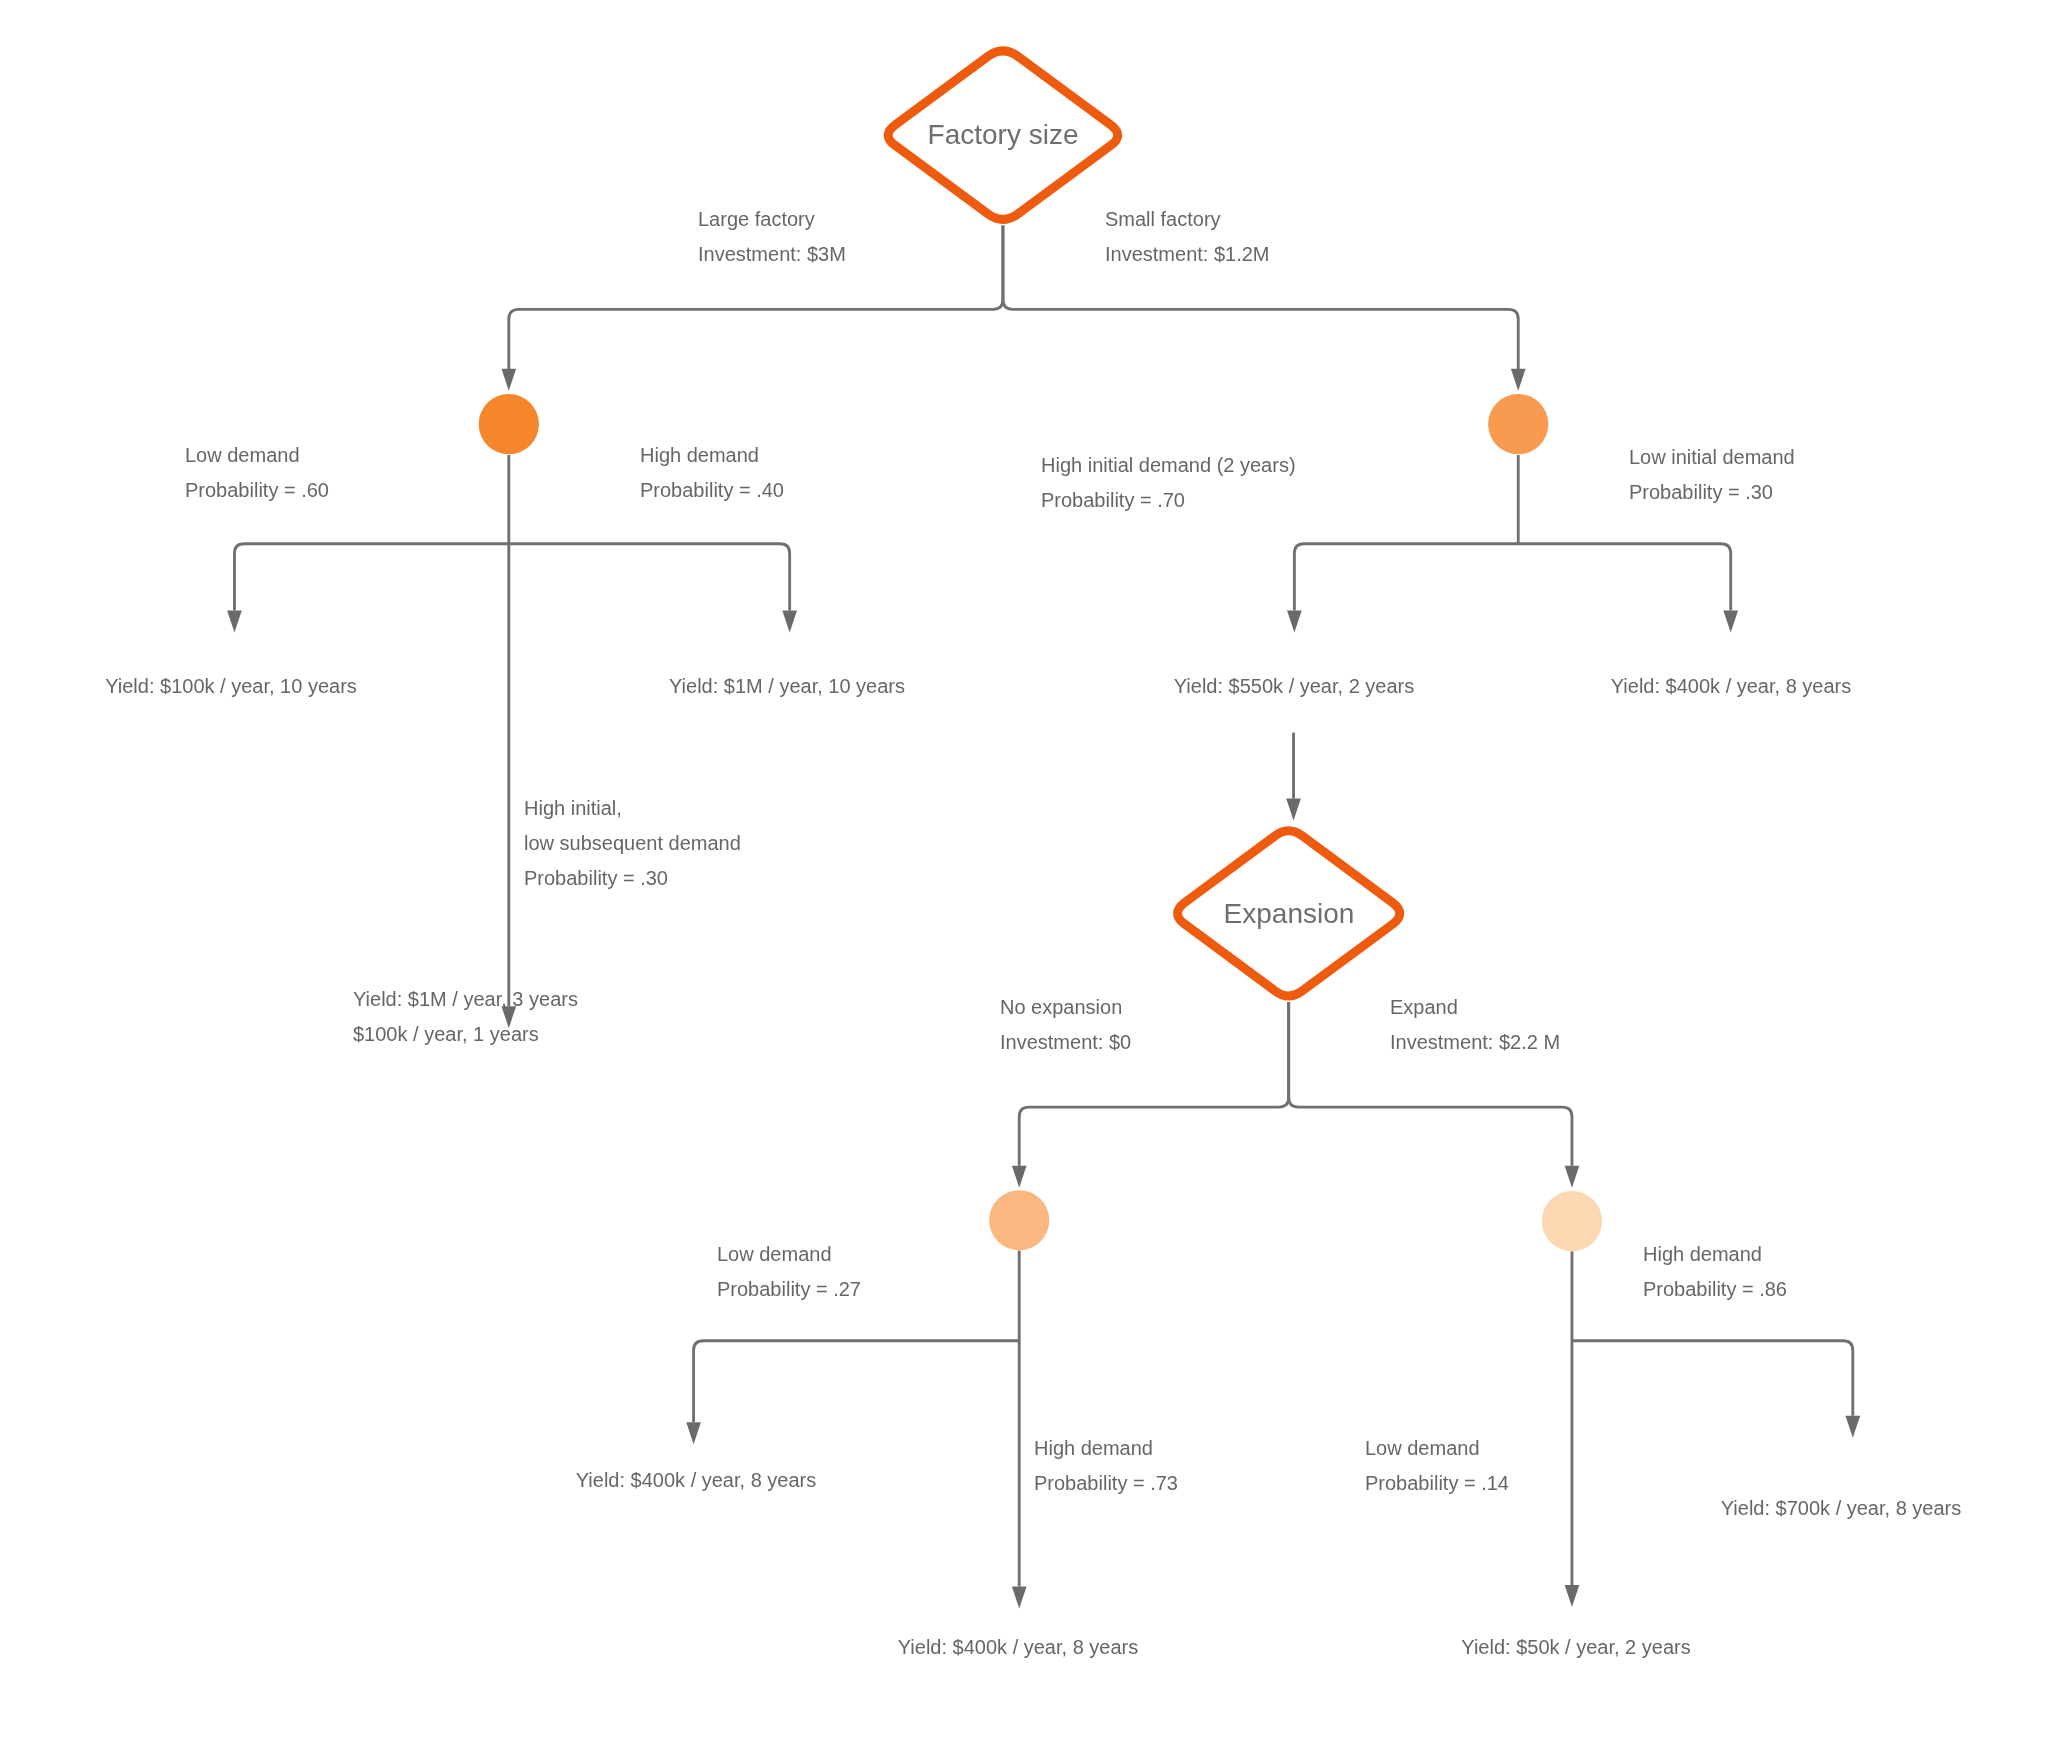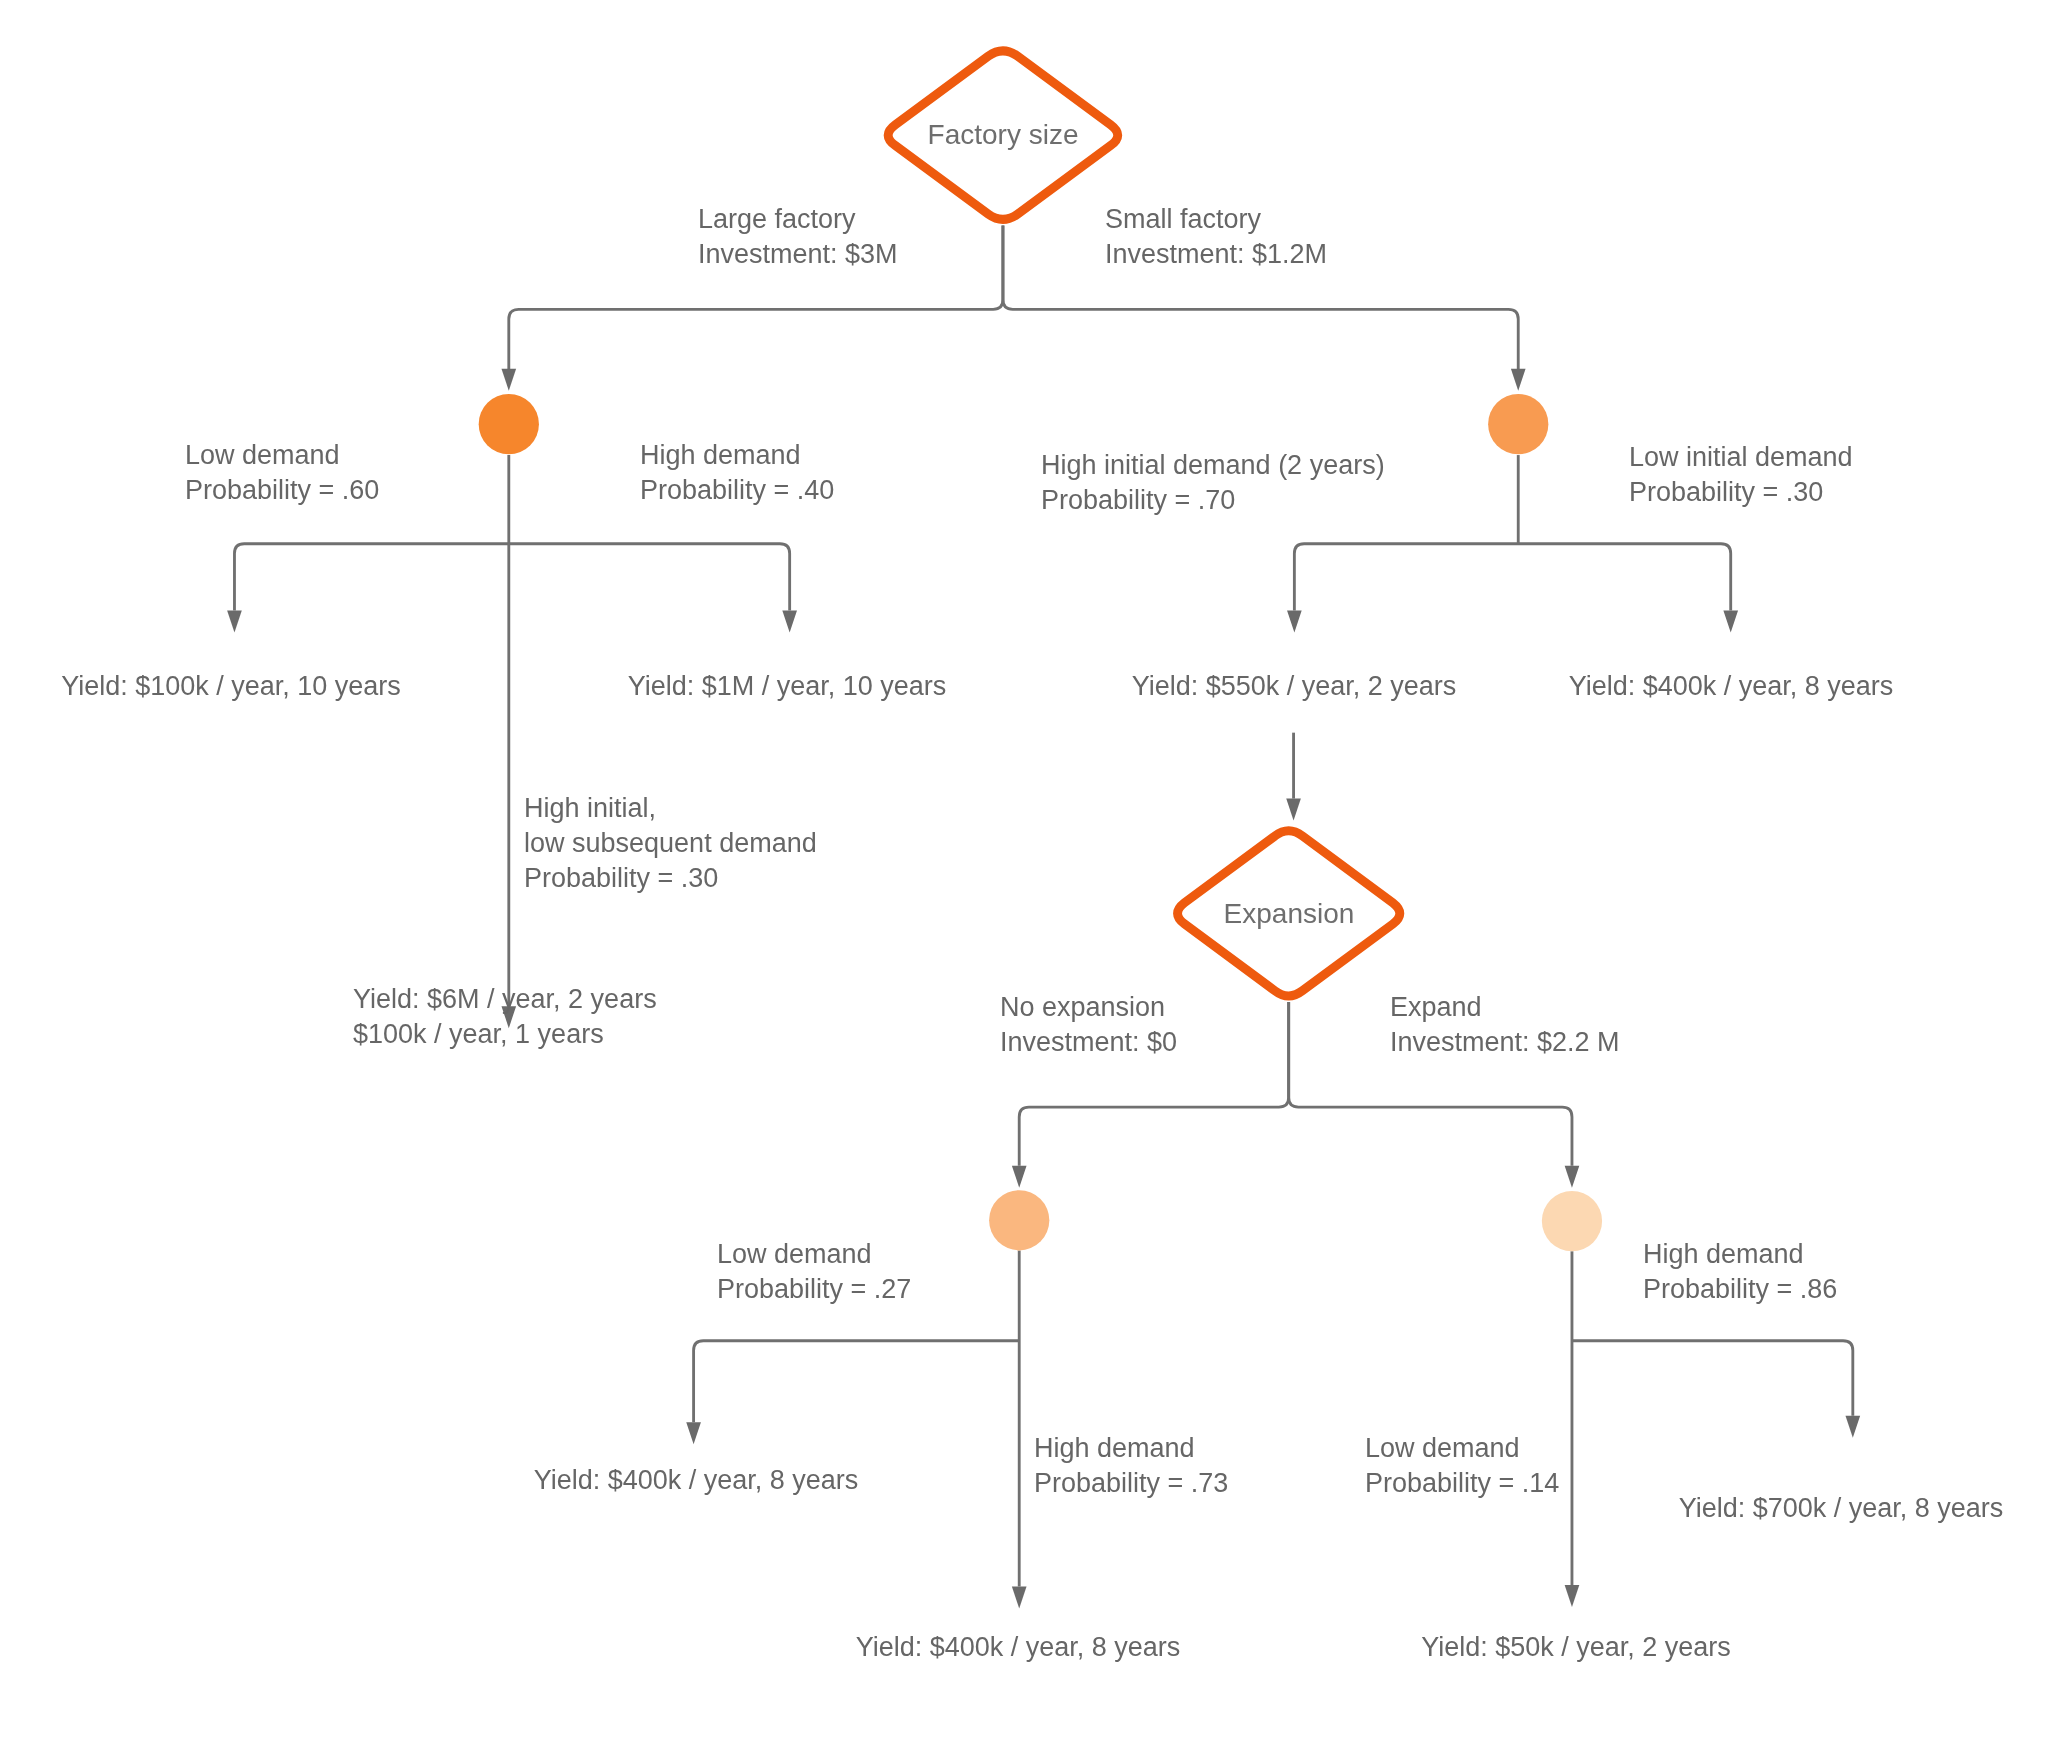--- a/index.html
+++ b/index.html
@@ -8,21 +8,21 @@
     width: 2005px;
     height: 1760px;
     background: #ffffff;
     font-family: "Liberation Sans", sans-serif;
     color: #666666;
     overflow: hidden;
   }
   .layer { position: absolute; left: 0; top: 0; }
   .lbl {
     position: absolute;
-    font-size: 27px;
+    font-size: 20px;
     line-height: 35px;
     white-space: nowrap;
     color: #666666;
   }
   .lbl.center1 { transform: translateX(-50%); }
   .node-label {
     position: absolute;
     transform: translate(-50%, -50%);
     font-size: 28px;
     color: #6e6e6e;
@@ -133,21 +133,21 @@
   <div class="lbl" style="left:1365px; top:1431px;">
     <div>Low demand</div>
     <div>Probability = .14</div>
   </div>
 
   <div class="lbl center1" style="left:231px; top:669px;">Yield: $100k / year, 10 years</div>
   <div class="lbl center1" style="left:787px; top:669px;">Yield: $1M / year, 10 years</div>
   <div class="lbl center1" style="left:1294px; top:669px;">Yield: $550k / year, 2 years</div>
   <div class="lbl center1" style="left:1731px; top:669px;">Yield: $400k / year, 8 years</div>
   <div class="lbl" style="left:353px; top:982px;">
-    <div>Yield: $6M / year, 2 years</div>
+    <div>Yield: $1M / year, 3 years</div>
     <div>$100k / year, 1 years</div>
   </div>
   <div class="lbl center1" style="left:696px; top:1463px;">Yield: $400k / year, 8 years</div>
   <div class="lbl center1" style="left:1841px; top:1491px;">Yield: $700k / year, 8 years</div>
   <div class="lbl center1" style="left:1018px; top:1630px;">Yield: $400k / year, 8 years</div>
   <div class="lbl center1" style="left:1576px; top:1630px;">Yield: $50k / year, 2 years</div>
 
 </div>
 
 

